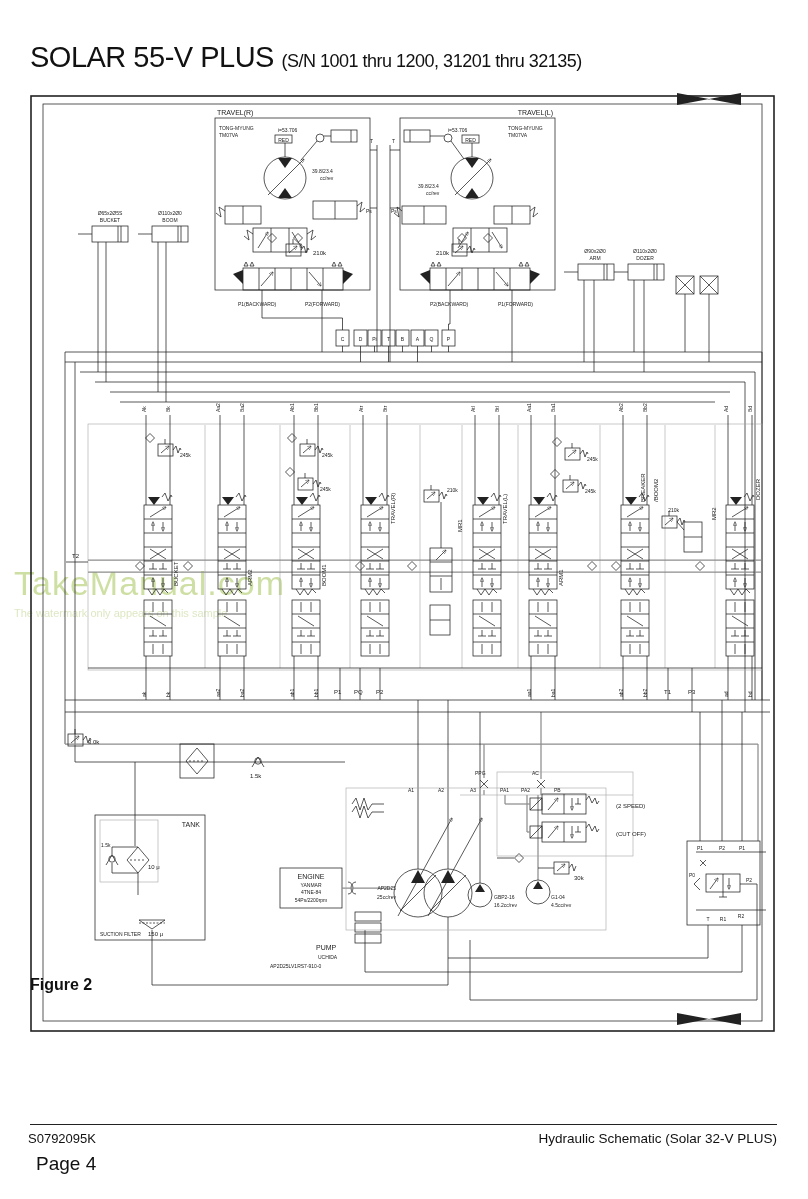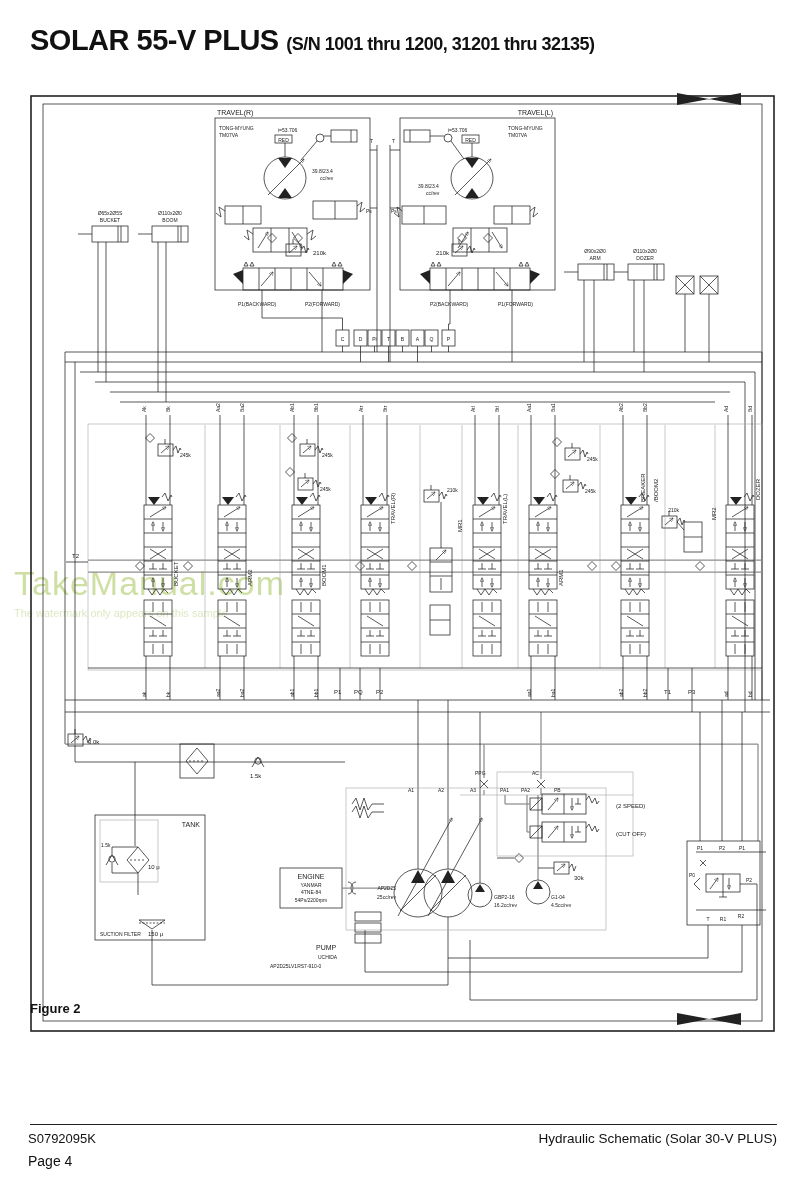--- a/index.html
+++ b/index.html
@@ -1,26 +1,26 @@
 <!DOCTYPE html>
 <html><head>
 <meta charset="utf-8">
 <style>
   html,body{margin:0;padding:0;background:#fff}
   body{width:808px;height:1199px;position:relative;font-family:"Liberation Sans",sans-serif;color:#111;overflow:hidden}
-  .title{position:absolute;left:30px;top:24px;font-weight:bold;font-size:29px;letter-spacing:-.5px;white-space:nowrap;z-index:2}
+  .title{position:absolute;left:30px;top:41px;font-weight:normal;font-size:29px;letter-spacing:-.5px;white-space:nowrap;z-index:2}
   .title .sub{font-size:18px}
   .watermark{position:absolute;left:14px;top:564px;z-index:0;pointer-events:none}
   .wm1{font-size:34px;letter-spacing:1px;color:#cedfa4}
   .wm2{font-size:11px;color:#dde8c3;margin-top:4px}
   svg.diag{position:absolute;left:0;top:0;z-index:1}
-  .figcap{position:absolute;left:30px;top:1001px;font-size:13px;font-weight:bold;z-index:2}
+  .figcap{position:absolute;left:30px;top:976px;font-size:16px;font-weight:bold;z-index:2}
   .footrule{position:absolute;left:30px;top:1124px;width:747px;border-top:1.6px solid #222;z-index:2}
   .doccode{position:absolute;left:28px;top:1131px;font-size:13px;z-index:2}
-  .pageno{position:absolute;left:28px;top:1153px;font-size:14px;z-index:2}
+  .pageno{position:absolute;left:36px;top:1153px;font-size:19px;z-index:2}
   .footright{position:absolute;right:31px;top:1131px;font-size:13.5px;z-index:2}
   
   .diag line,.diag rect,.diag circle,.diag path,.diag polyline,.diag polygon{stroke:#222;stroke-width:.75;fill:none}
   .diag .fil{fill:#222;stroke:none}
   .diag .lg{stroke:#8d8d8d;stroke-width:1.25}
   .diag .lt{stroke:#a6a6a6;stroke-width:.6}
   .diag .bd{stroke-width:1.6}
   .diag text{fill:#222;stroke:none;font-family:"Liberation Sans",sans-serif}
   .t4{font-size:5px}.t5{font-size:6px}.t6{font-size:7px}
   .mid{text-anchor:middle}.end{text-anchor:end}
@@ -664,13 +664,13 @@
   <text class="t4 mid" x="723" y="921">R1</text>
   <text class="t4 mid" x="741" y="918">R2</text>
   <line x1="696" y1="910" x2="766" y2="910"></line>
 </g>
 </svg>
 
 <div class="figcap">Figure 2</div>
 <div class="footrule"></div>
 <div class="doccode">S0792095K</div>
 <div class="pageno">Page 4</div>
-<div class="footright">Hydraulic Schematic (Solar 30-V PLUS)</div>
+<div class="footright">Hydraulic Schematic (Solar 32-V PLUS)</div>
 
 </body></html>

